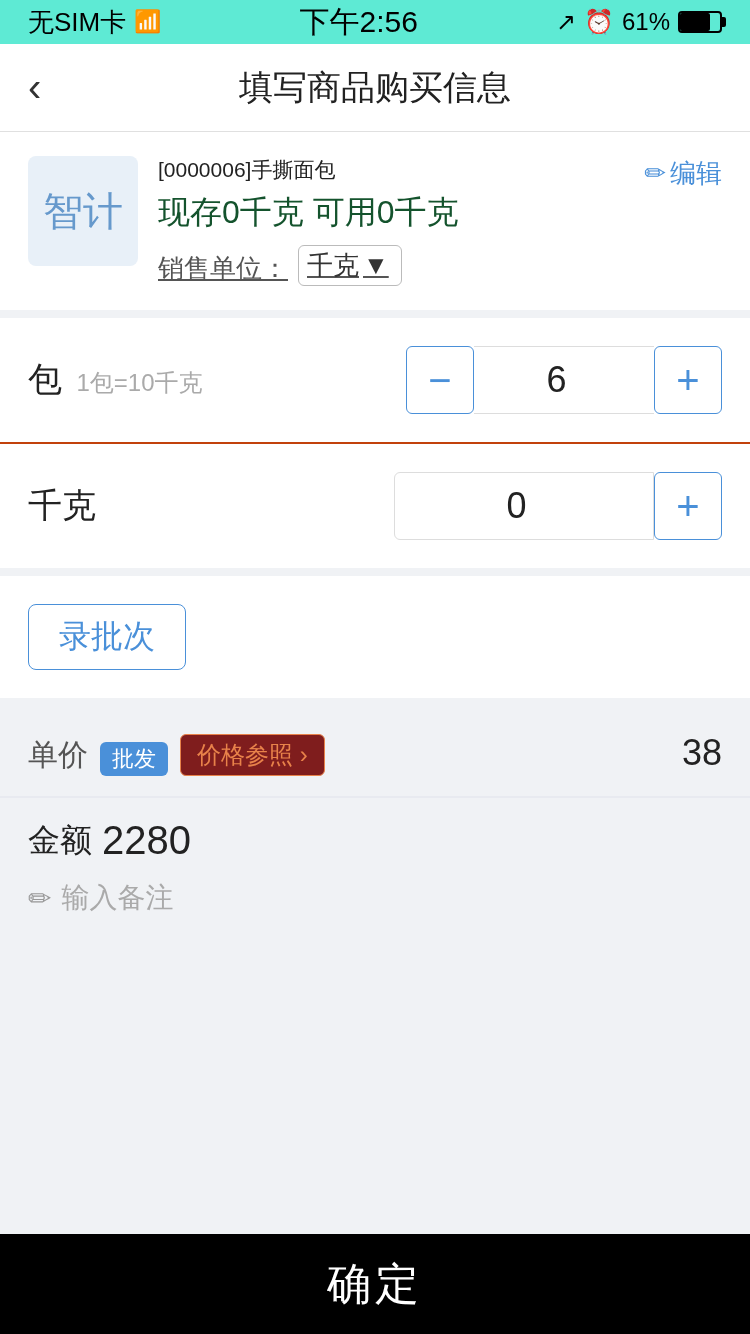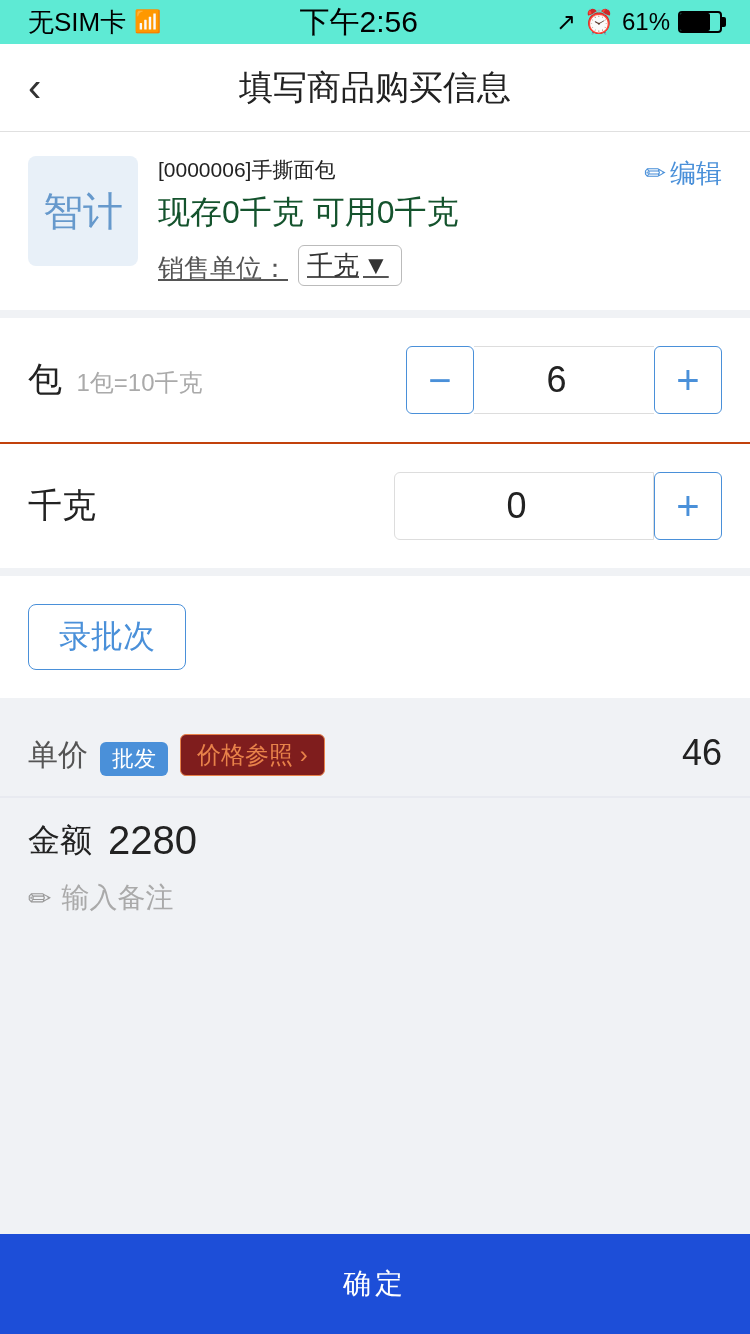--- a/index.html
+++ b/index.html
@@ -303,21 +303,21 @@
     }
 
     
     .amount-section {
       background: #f0f2f5;
       padding: 20px 28px 28px;
     }
     .amount-row {
       display: flex;
       align-items: center;
-      gap: 16px;
+      gap: 10px;
     }
     .amount-label {
       font-size: 32px;
       color: #222;
     }
     .amount-value {
       font-size: 40px;
       color: #222;
       font-weight: 500;
     }
@@ -339,23 +339,23 @@
     
     .empty-space {
       flex: 1;
       background: #f0f2f5;
       min-height: 200px;
     }
 
     
     .confirm-btn {
       height: 100px;
-      background: #1d4ed8;
+      background: #000000;
       color: #fff;
-      font-size: 28px;
+      font-size: 44px;
       border: none;
       width: 100%;
       cursor: pointer;
       letter-spacing: 4px;
       font-weight: 400;
     }
   </style>
 </head>
 <body>
 
@@ -434,21 +434,21 @@
     <button class="batch-btn">录批次</button>
   </div>
 
   <div class="price-section">
     <div class="price-row">
       <div class="price-label-group">
         <span class="price-label">单价</span>
         <span class="price-tag">批发</span>
         <button class="price-ref-btn">价格参照 ›</button>
       </div>
-      <span class="price-value">46</span>
+      <span class="price-value">38</span>
     </div>
   </div>
 
   <div class="amount-section">
     <div class="amount-row">
       <span class="amount-label">金额</span>
       <span class="amount-value">2280</span>
     </div>
     <div class="remark-row">
       <span class="remark-icon">✏</span>

